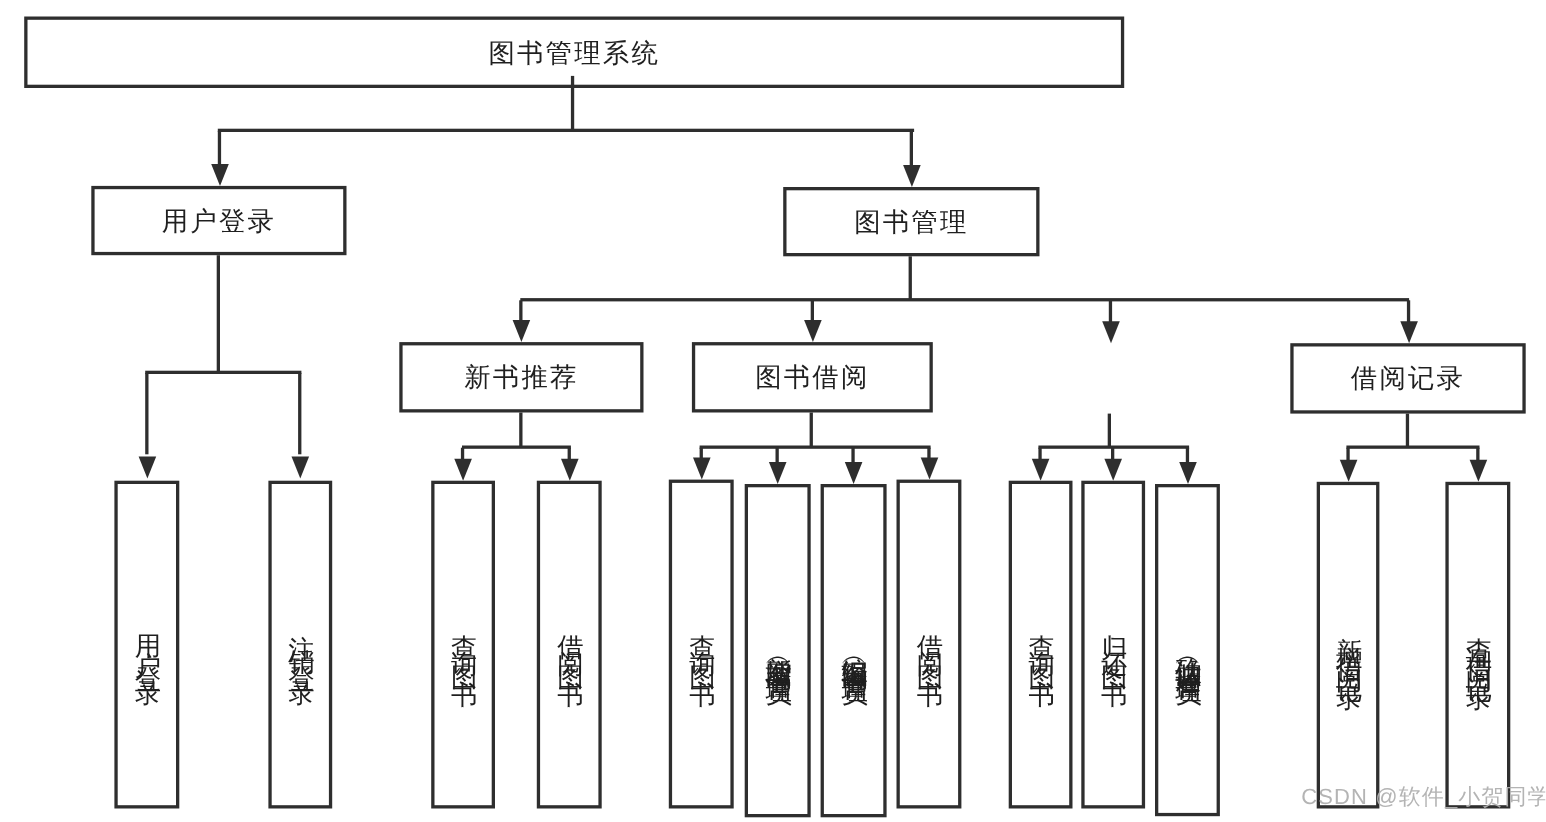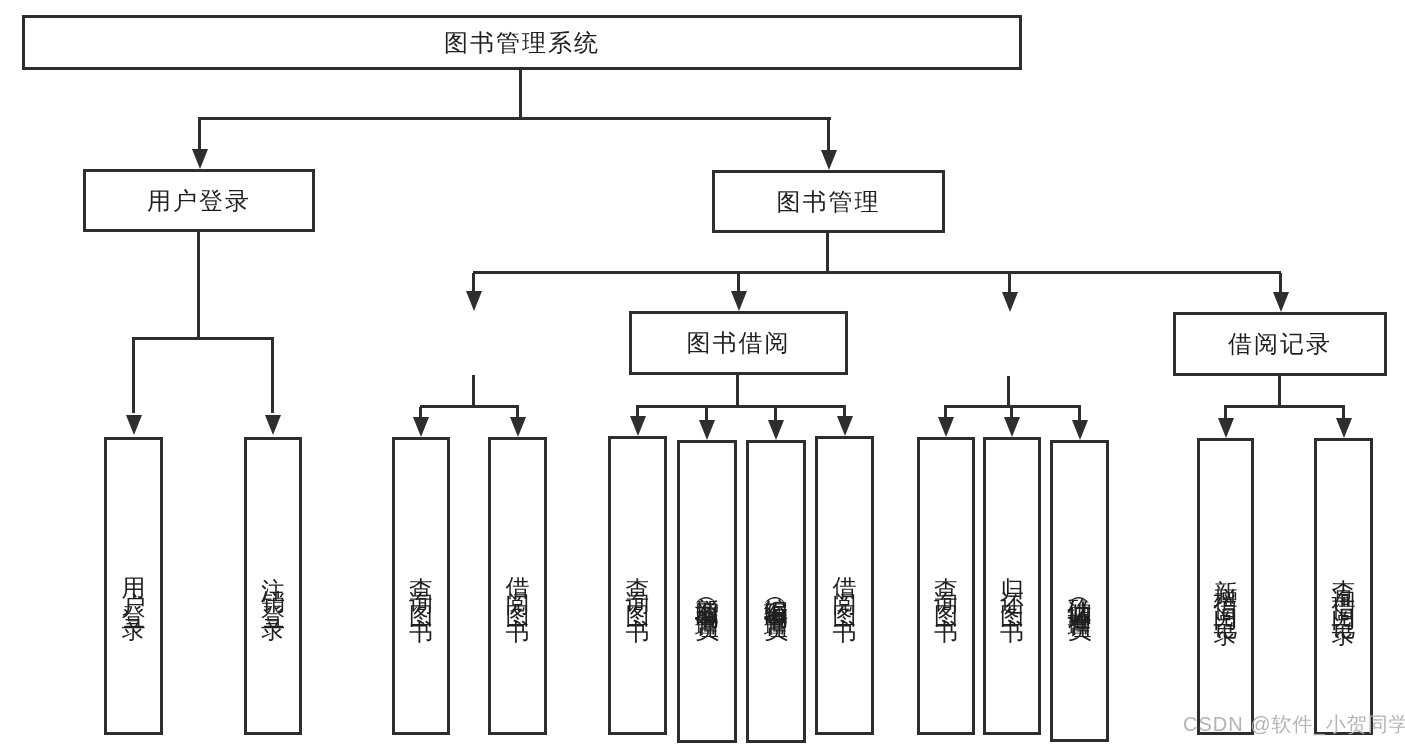--- a/index.html
+++ b/index.html
@@ -29,21 +29,21 @@
   .watermark{
     position:absolute;left:1183px;top:711px;z-index:5;
     font-size:20px;letter-spacing:1px;color:#b0b0b0;opacity:.95;white-space:nowrap;
   }
 </style>
 </head>
 <body>
 
 <div id="stage">
 
-  <div class="node" style="left:22px;top:15px;width:1000px;height:55px;">
+  <div class="node" style="left:22px;top:15px;width:1000px;height:65px;">
     <span>图书管理系统</span>
   </div>
 
   <div class="vline" style="left:519px;top:69px;width:3px;height:50px;"></div>
   <div class="hline" style="left:198px;top:117px;width:633px;height:3px;"></div>
   <div class="vline" style="left:198px;top:119px;width:3px;height:32px;"></div>
   <div class="arrow" style="left:191.5px;top:149px;"></div>
   <div class="vline" style="left:827px;top:119px;width:3px;height:33px;"></div>
   <div class="arrow" style="left:820.5px;top:150px;"></div>
 
@@ -65,20 +65,23 @@
   <div class="hline" style="left:473px;top:271px;width:808px;height:3px;"></div>
   <div class="vline" style="left:472px;top:273px;width:3px;height:20px;"></div>
   <div class="arrow" style="left:466px;top:291px;"></div>
   <div class="vline" style="left:737px;top:273px;width:3px;height:20px;"></div>
   <div class="arrow" style="left:730.5px;top:291px;"></div>
   <div class="vline" style="left:1008px;top:273px;width:3px;height:20px;"></div>
   <div class="arrow" style="left:1001.5px;top:292px;"></div>
   <div class="vline" style="left:1279px;top:273px;width:3px;height:20px;"></div>
   <div class="arrow" style="left:1272.5px;top:292px;"></div>
 
+  <div class="node" style="left:363px;top:311px;width:222px;height:64px;">
+    <span>新书推荐</span>
+  </div>
   <div class="node" style="left:629px;top:311px;width:219px;height:64px;">
     <span>图书借阅</span>
   </div>
   <div class="node" style="left:1173px;top:312px;width:214px;height:64px;">
     <span>借阅记录</span>
   </div>
 
   <div class="vline" style="left:472px;top:375px;width:3px;height:32px;"></div>
   <div class="hline" style="left:420px;top:405px;width:99px;height:3px;"></div>
   <div class="vline" style="left:419px;top:407px;width:3px;height:12px;"></div>

